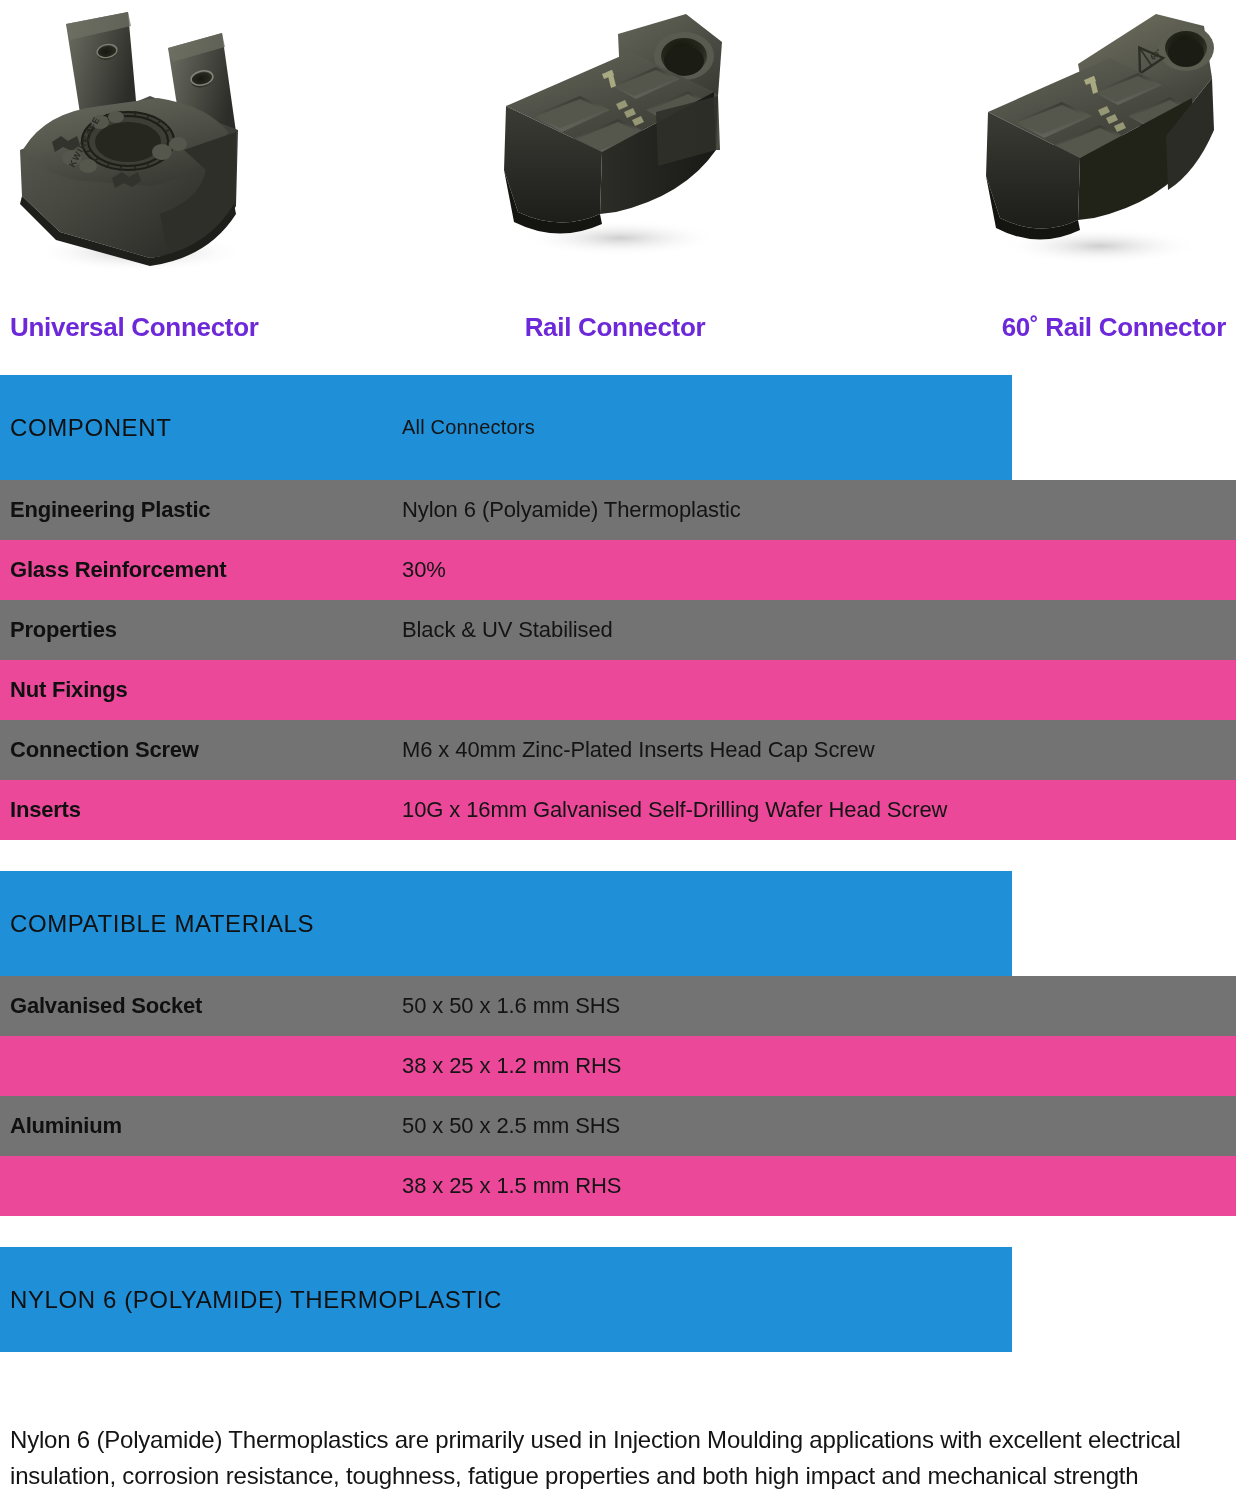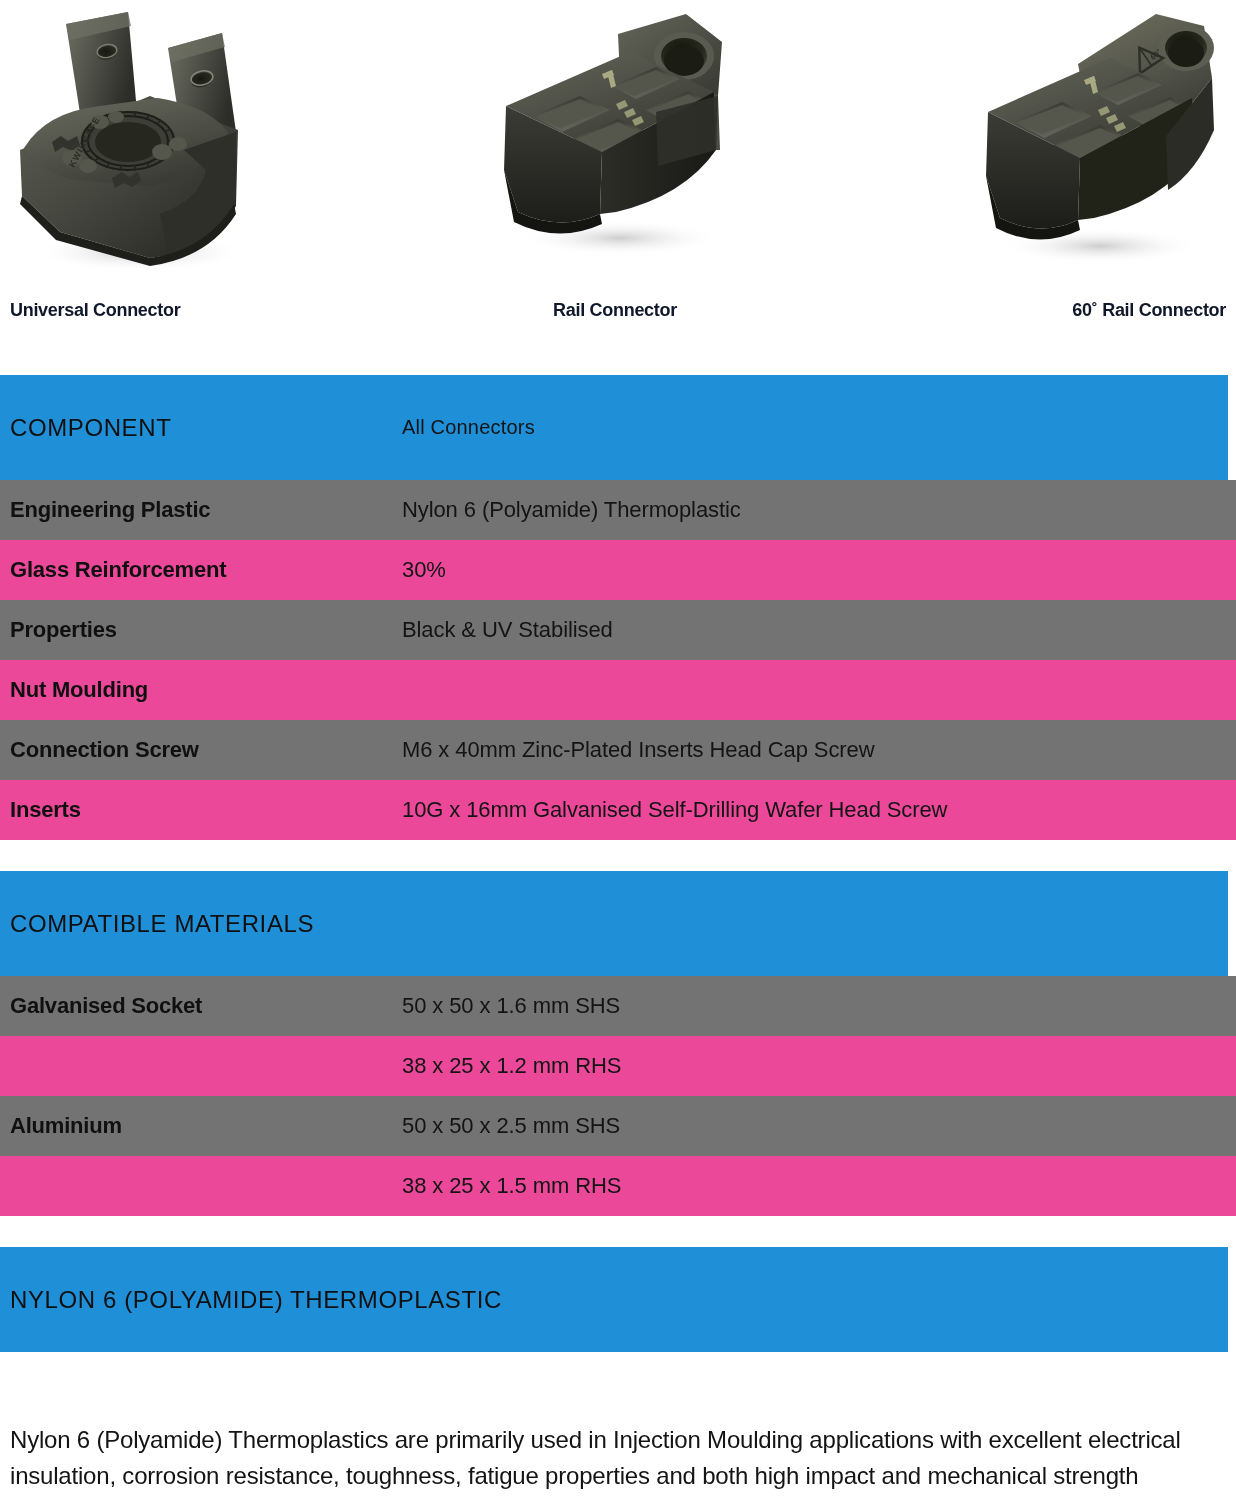--- a/index.html
+++ b/index.html
@@ -12,38 +12,38 @@
   .page { position:relative; width:1236px; height:1500px; background:#fff; }
 
   
   .gallery { position:relative; width:1236px; height:375px; }
   .product { position:absolute; top:0; height:375px; }
   .product-img-wrap {
     position:absolute; left:0; top:0;
     width:100%; height:280px;
   }
   .product-caption {
-    position:absolute; bottom:54px;
+    position:absolute; bottom:32px;
     width:100%;
-    font-size:18px; font-weight:bold; color:#0f172a;
+    font-size:26px; font-weight:bold; color:#6d28d9;
     letter-spacing:-0.3px;
     white-space:nowrap;
   }
   #prod0 { left:0px;   width:275px; }
   #prod0 .product-caption { text-align:left; padding-left:10px; }
   #prod1 { left:470px; width:290px; }
   #prod1 .product-caption { text-align:center; }
   #prod2 { left:960px; width:276px; }
   #prod2 .product-caption { text-align:right; padding-right:10px; }
 
   .product-svg { width:100%; height:100%; display:block; }
 
   
   .band {
-    width:1228px;
+    width:1012px;
     display:flex; align-items:center;
   }
   .band-blue {
     background:#1f8fd8;
     height:105px;
     color:#ffffff;
   }
   .band-blue .cell-label {
     font-size:24px; font-weight:400;
     letter-spacing:0.6px;
@@ -342,21 +342,21 @@
   </div>
   <div class="row row-white">
     <div class="cell-label">Glass Reinforcement</div>
     <div class="cell-value">30%</div>
   </div>
   <div class="row row-gray">
     <div class="cell-label">Properties</div>
     <div class="cell-value">Black &amp; UV Stabilised</div>
   </div>
   <div class="row row-white">
-    <div class="cell-label">Nut Moulding</div>
+    <div class="cell-label">Nut Fixings</div>
   </div>
   <div class="row row-gray">
     <div class="cell-label">Connection Screw</div>
     <div class="cell-value">M6 x 40mm Zinc-Plated Inserts Head Cap Screw</div>
   </div>
   <div class="row row-white">
     <div class="cell-label">Inserts</div>
     <div class="cell-value">10G x 16mm Galvanised Self-Drilling Wafer Head Screw</div>
   </div>
 

